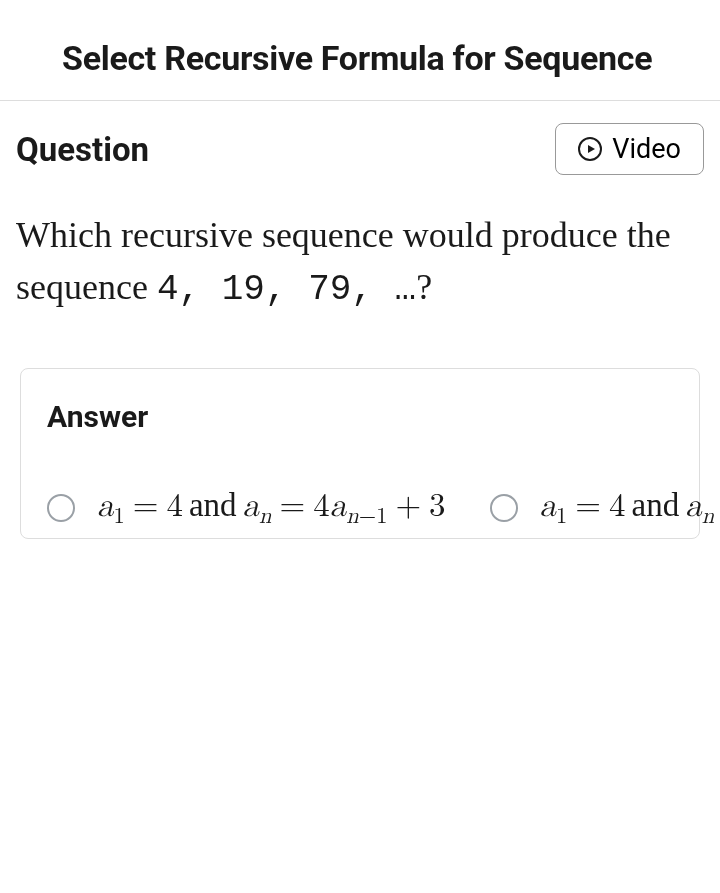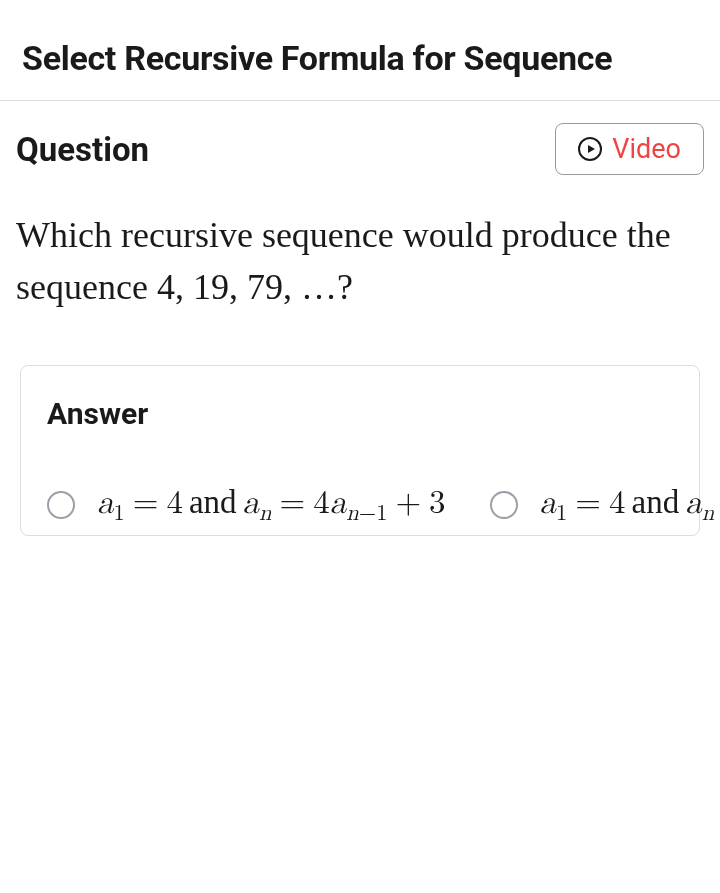--- a/index.html
+++ b/index.html
@@ -10,20 +10,21 @@
       background: #fff;
       color: #1a1a1a;
       overflow: hidden;
     }
     .topic-title {
       font-size: 34px;
       font-weight: 700;
       padding: 38px 22px 22px 22px;
       font-family: -apple-system, 'Segoe UI', Roboto, sans-serif;
       letter-spacing: -0.3px;
+      margin-left: 40px;
     }
     .divider {
       border: none;
       border-top: 1.5px solid #ddd;
       margin: 0;
     }
     .question-header {
       display: flex;
       align-items: center;
       gap: 28px;
@@ -39,21 +40,21 @@
       display: inline-flex;
       align-items: center;
       gap: 10px;
       border: 1.5px solid #999;
       border-radius: 8px;
       padding: 9px 22px;
       font-size: 27px;
       font-family: -apple-system, 'Segoe UI', Roboto, sans-serif;
       background: #fff;
       cursor: pointer;
-      color: #ef4444;
+      color: #000000;
     }
     .icon-circle {
       width: 24px; height: 24px;
       border: 2.2px solid #1a1a1a;
       border-radius: 50%;
       display: inline-flex;
       align-items: center;
       justify-content: center;
       flex-shrink: 0;
     }
@@ -63,21 +64,21 @@
       border-top: 4.5px solid transparent;
       border-bottom: 4.5px solid transparent;
       margin-left: 2px;
     }
     .question-text {
       font-size: 36px;
       line-height: 1.45;
       padding: 24px 16px 10px 16px;
       font-family: Georgia, 'Times New Roman', serif;
     }
-    .seq { font-family: Liberation Serif, serif; }
+    .seq { font-family: Liberation Mono, monospace; }
     .answer-block {
       margin: 42px 20px 16px 20px;
       border: 1.5px solid #ddd;
       border-radius: 8px;
       padding: 30px 26px 8px 26px;
     }
     .answer-title {
       font-size: 30px;
       font-weight: 700;
       font-family: -apple-system, 'Segoe UI', Roboto, sans-serif;

